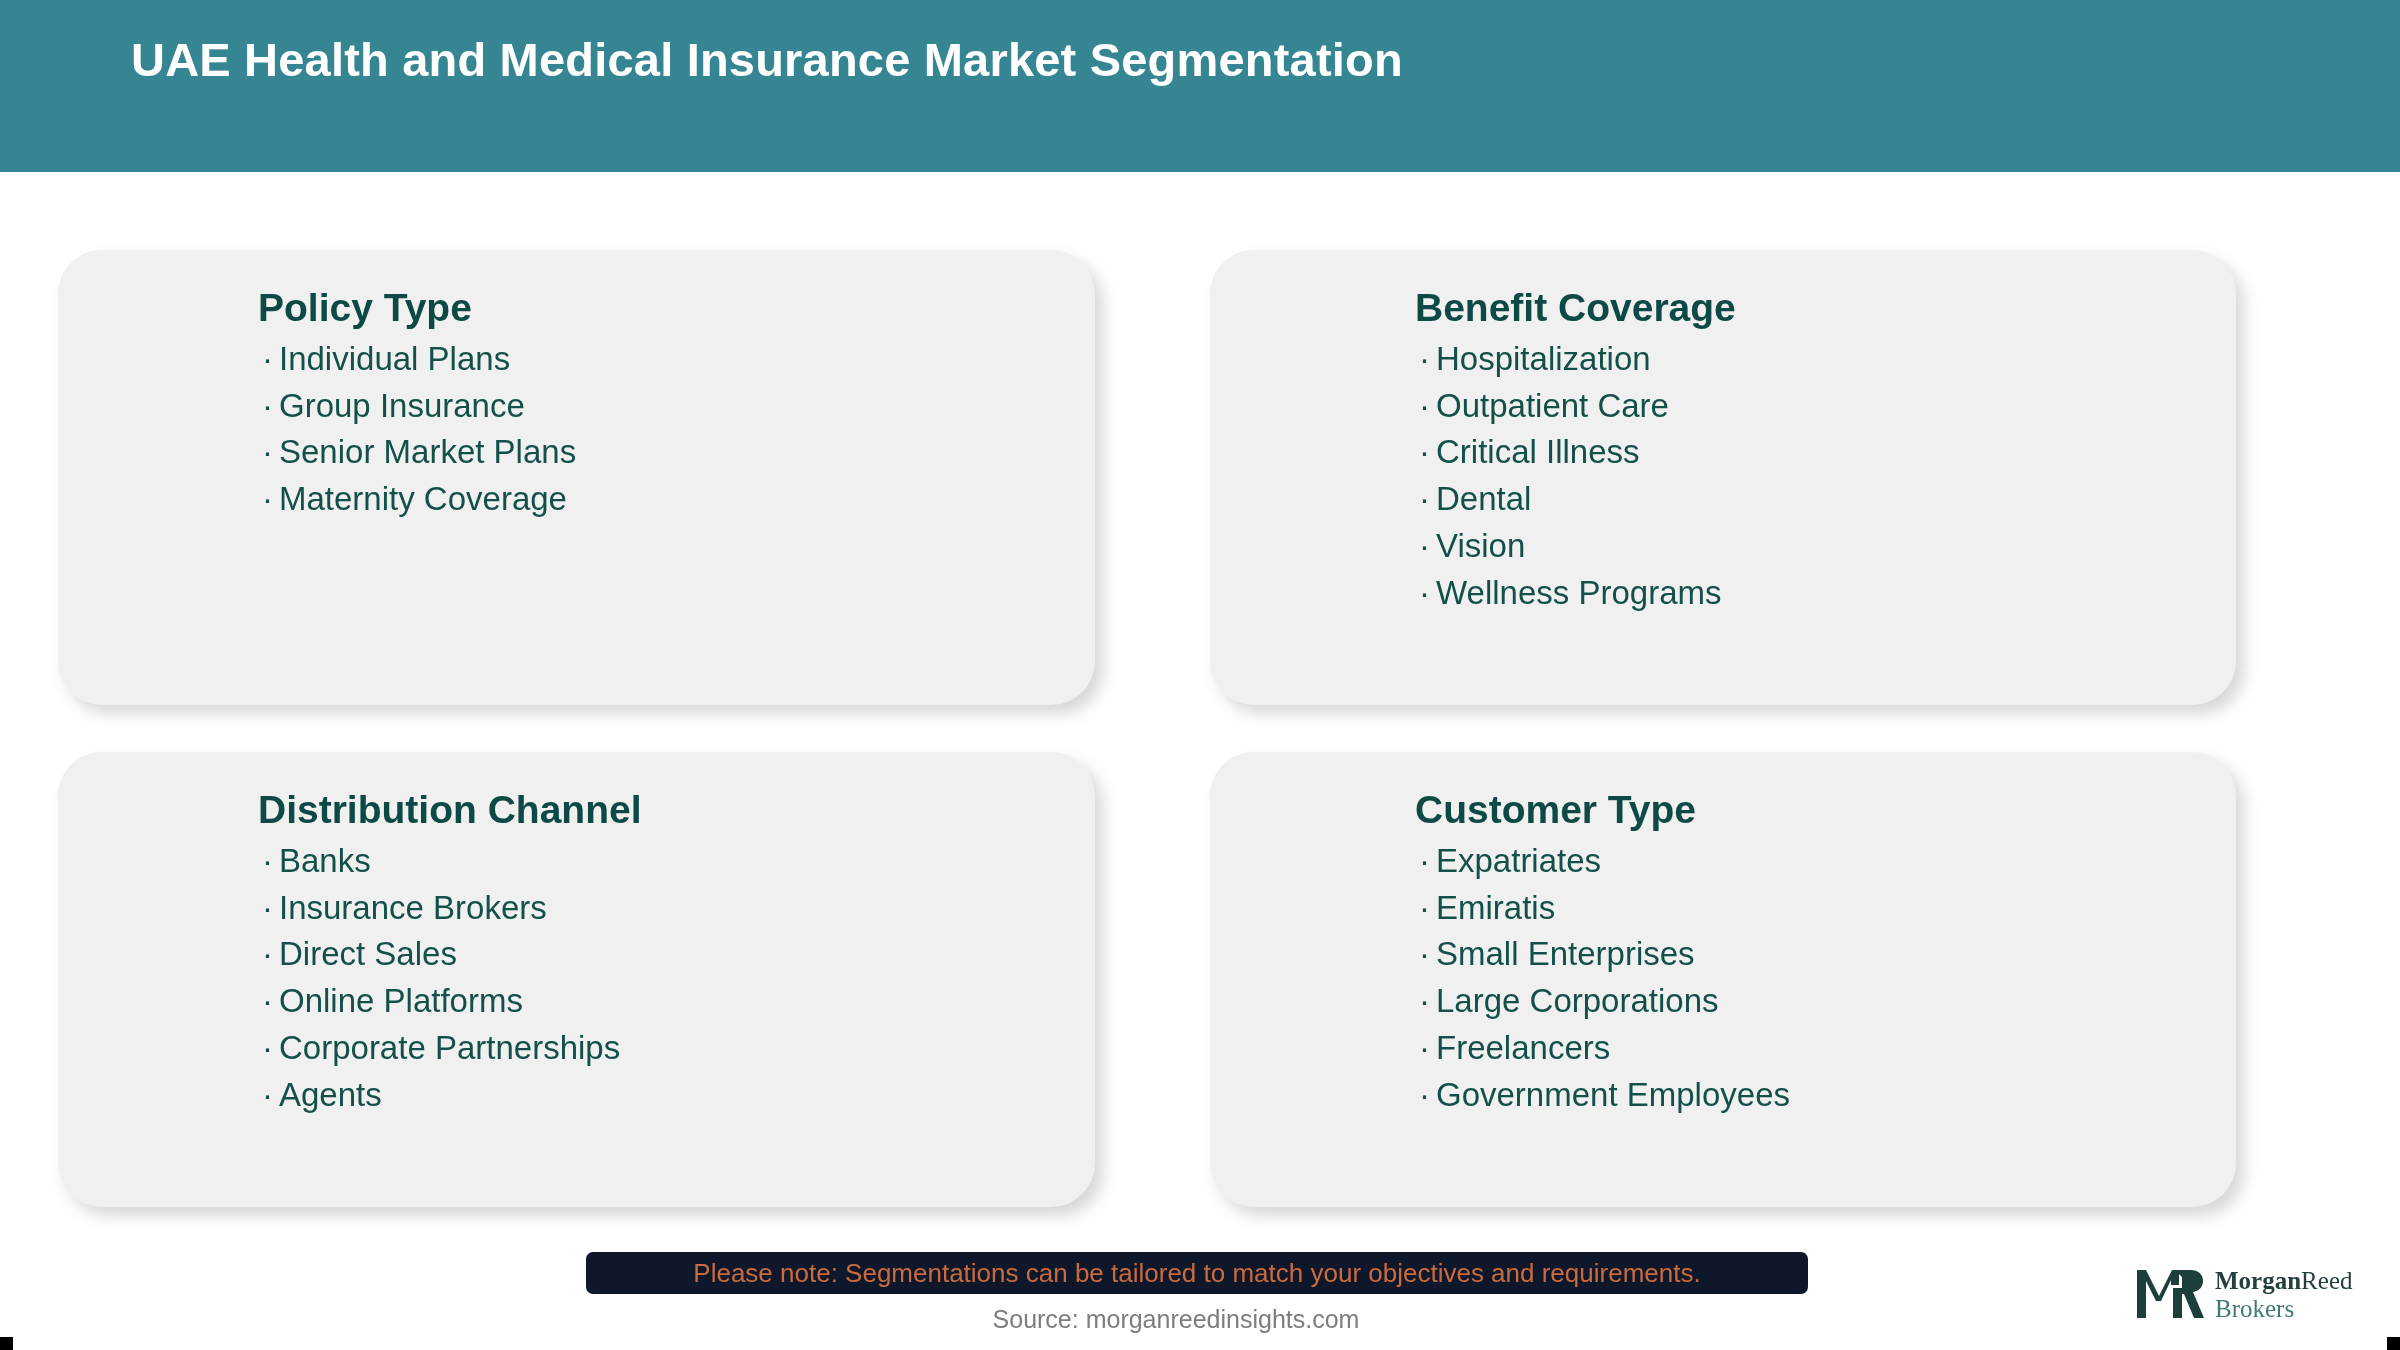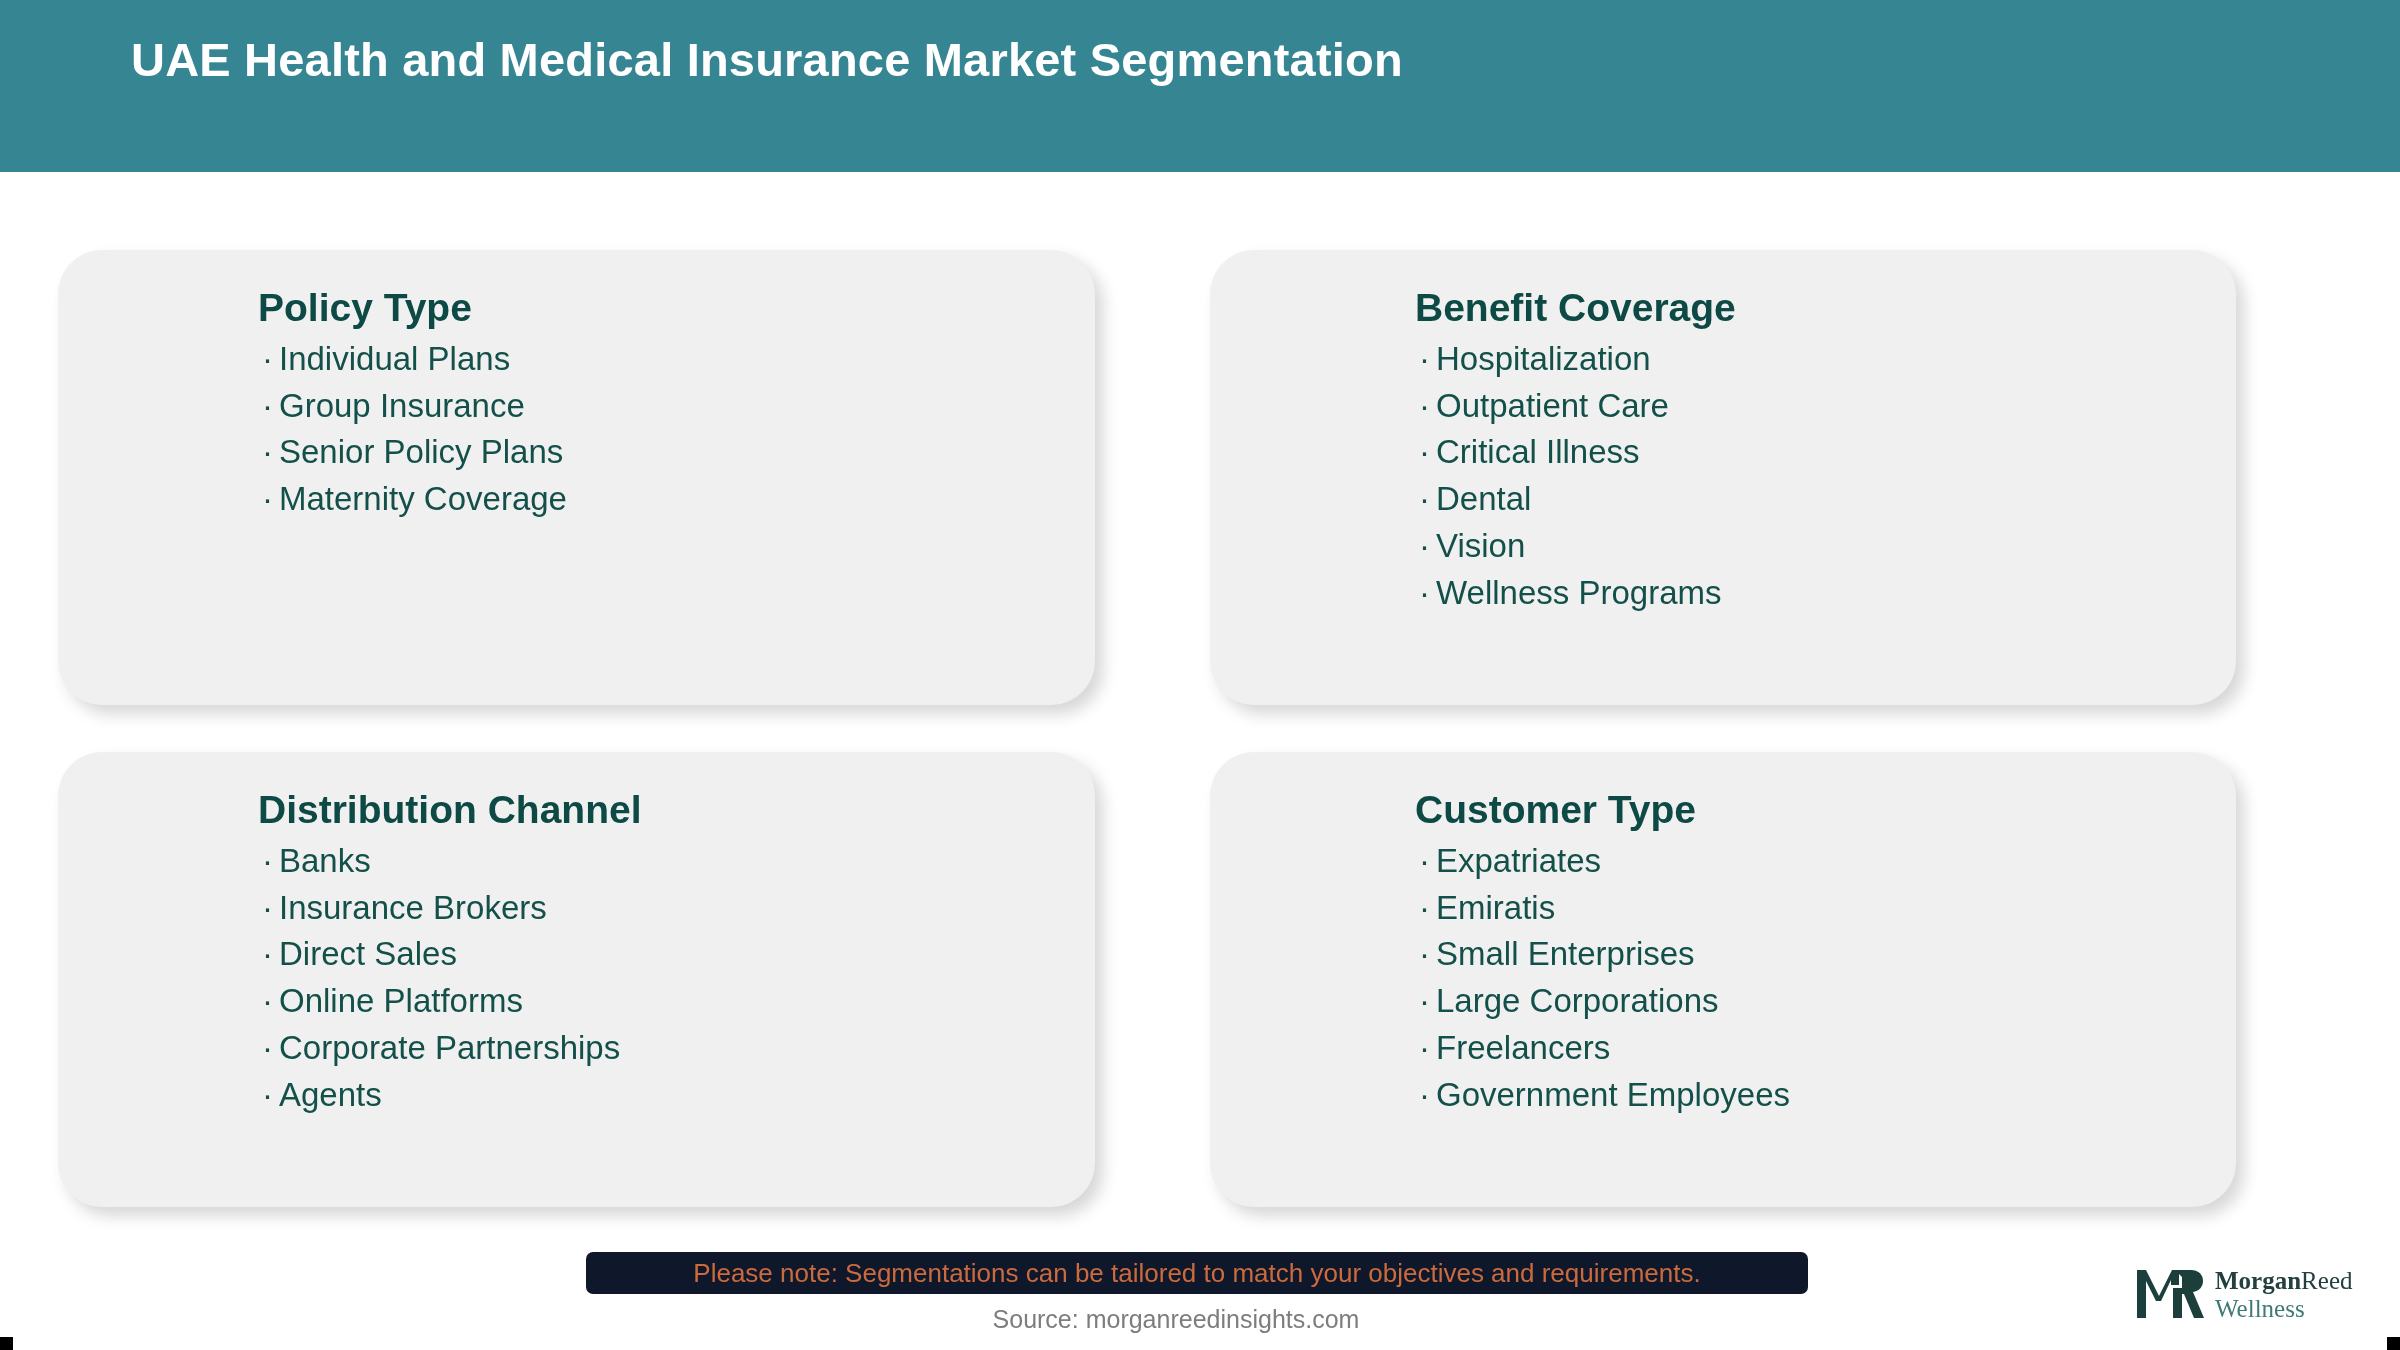--- a/index.html
+++ b/index.html
@@ -166,21 +166,21 @@
 </div>
 
 <div class="cards">
 
   <div class="card card-r1 card-c1">
     <div class="card-inner">
       <h2 class="card-title">Policy Type</h2>
       <ul class="card-list">
         <li><span class="bullet">·</span><span>Individual Plans</span></li>
         <li><span class="bullet">·</span><span>Group Insurance</span></li>
-        <li><span class="bullet">·</span><span>Senior Policy Plans</span></li>
+        <li><span class="bullet">·</span><span>Senior Market Plans</span></li>
         <li><span class="bullet">·</span><span>Maternity Coverage</span></li>
       </ul>
     </div>
   </div>
 
   <div class="card card-r1 card-c2">
     <div class="card-inner">
       <h2 class="card-title">Benefit Coverage</h2>
       <ul class="card-list">
         <li><span class="bullet">·</span><span>Hospitalization</span></li>
@@ -229,18 +229,18 @@
 
 <div class="source-line">Source: morganreedinsights.com</div>
 
 <div class="logo">
   <svg class="logo-mark" viewBox="0 0 70 52">
     <path d="M2 50 L2 2 L11 2 L24 28 L37 2 L44 2 L44 17 L36 17 L36 12 L26 33 L21 33 L11 13 L11 50 Z" fill="#1d3f3c"></path>
     <path d="M40 2 L56 2 C64 2 68 7 68 13 C68 19 64 23 58 24 L69 50 L59 50 L49 26 L47 26 L47 50 L38 50 L38 20 L47 20 L47 10 L55 10 C58 10 59 11 59 13 C59 15 58 16 55 16 L47 16 L47 9 Z" fill="#1d3f3c"></path>
   </svg>
   <div class="logo-text">
     <div class="logo-line1"><span class="lg-bold">Morgan</span><span>Reed</span></div>
-    <div class="logo-line2">Wellness</div>
+    <div class="logo-line2">Brokers</div>
   </div>
 </div>
 
 <div class="corner-mark left"></div>
 <div class="corner-mark right"></div>
 
 </body></html>

